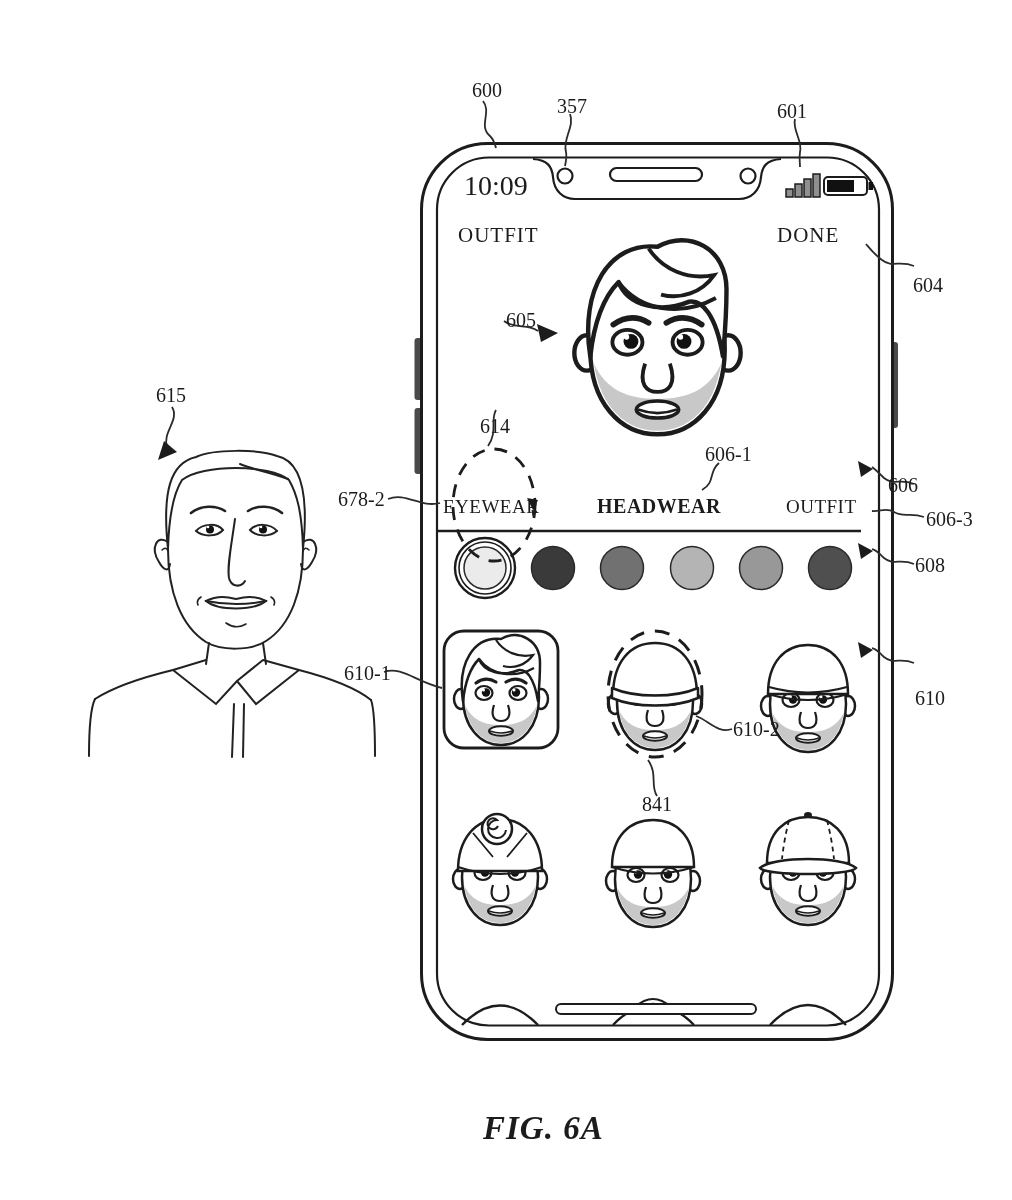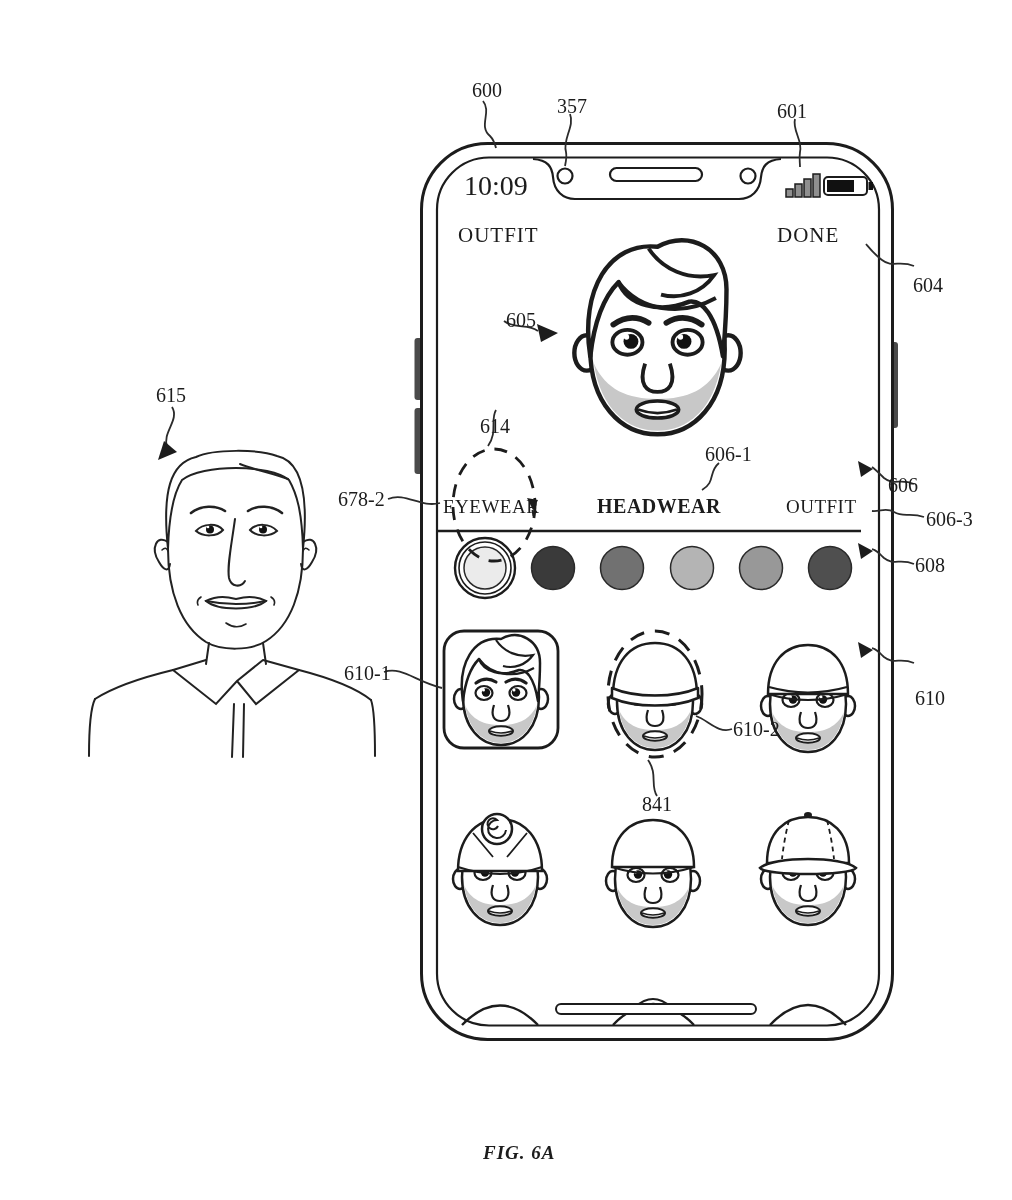--- a/index.html
+++ b/index.html
@@ -5,21 +5,21 @@
   html,body{margin:0;padding:0;background:#fff;}
   #stage{position:relative;width:1012px;height:1200px;background:#fff;overflow:hidden;
          font-family:"Liberation Serif", serif;color:#1c1c1c;}
   #art{position:absolute;left:0;top:0;z-index:1;}
   .txt{position:absolute;z-index:3;white-space:nowrap;line-height:1;}
   .ref{font-size:20px;}
   .statustime{font-size:28px;}
   .navbtn{font-size:21px;letter-spacing:1px;cursor:pointer;}
   .tab{font-size:19px;letter-spacing:.5px;cursor:pointer;}
   .tab.active{font-weight:bold;font-size:20px;}
-  .figcap{font-size:19px;font-weight:bold;font-style:italic;letter-spacing:1px;margin-top:31px;}
+  .figcap{font-size:33px;font-weight:bold;font-style:italic;letter-spacing:1px;}
   .hotspot{position:absolute;z-index:4;background:transparent;}
 </style>
 </head>
 <body>
 
 <div id="stage">
 
 <svg id="art" width="1012" height="1200" viewBox="0 0 1012 1200">
   <defs>
     <symbol id="f-base" viewBox="0 0 110 130">

